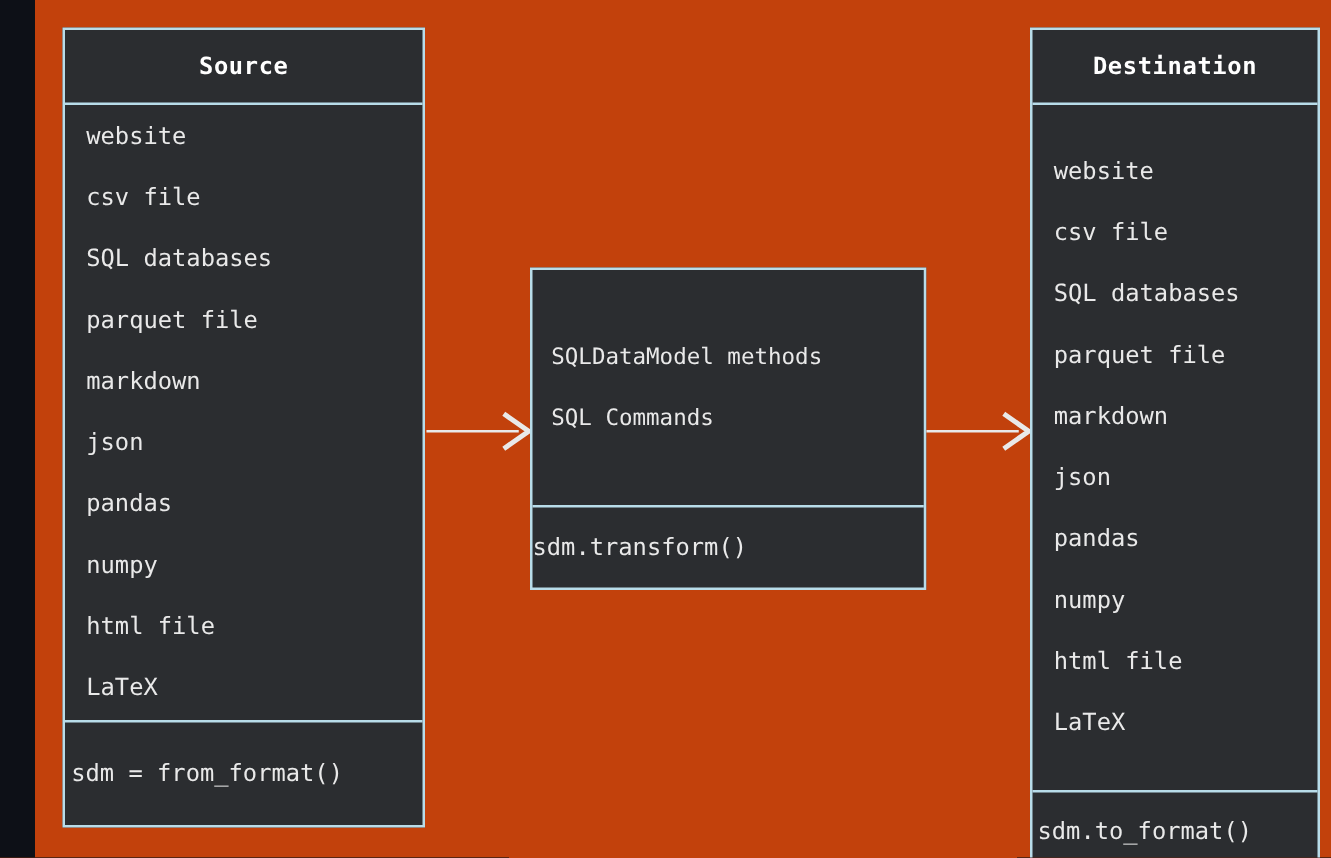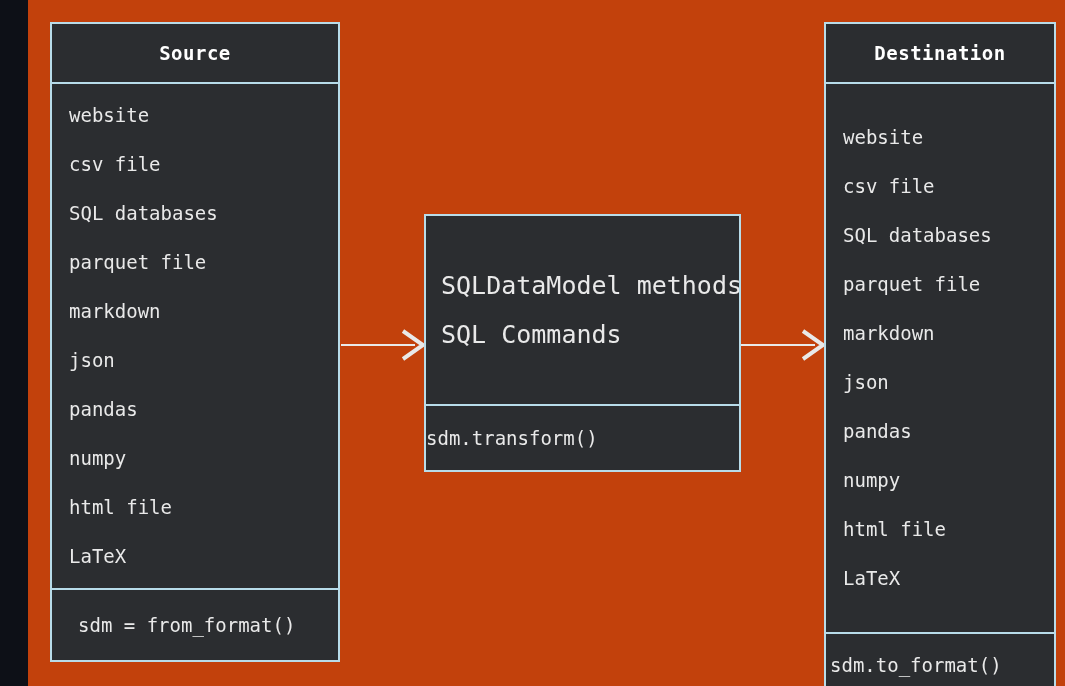--- a/index.html
+++ b/index.html
@@ -71,21 +71,21 @@
     width: 290px;
     height: 640px;
   }
   #node-source .node-header { height: 60px; font-size: 19px; }
   #node-source .node-body { padding: 14px 0 14px 17px; gap: 0; }
   #node-source .node-body .item {
     font-size: 19px;
     line-height: 49px;
     height: 49px;
   }
-  #node-source .node-footer { height: 72px; padding-left: 26px; }
+  #node-source .node-footer { height: 84px; padding-left: 5px; }
   #node-source .node-footer .item { font-size: 19px; }
 
   
   #node-destination {
     left: 796px;
     top: 22px;
     width: 232px;
     height: 676px;
   }
   #node-destination .node-header { height: 60px; font-size: 19px; }
@@ -104,21 +104,21 @@
     top: 214px;
     width: 317px;
     height: 258px;
   }
   #node-transform .node-header { height: 62px; font-size: 19px; }
   #node-transform .node-body {
     padding: 12px 0 12px 15px;
     justify-content: center;
   }
   #node-transform .node-body .item {
-    font-size: 25px;
+    font-size: 18px;
     line-height: 49px;
     height: 49px;
   }
   #node-transform .node-footer { height: 66px; }
   #node-transform .node-footer .item { font-size: 19px; }
 
   
   .arrow {
     position: absolute;
     top: 325px;

